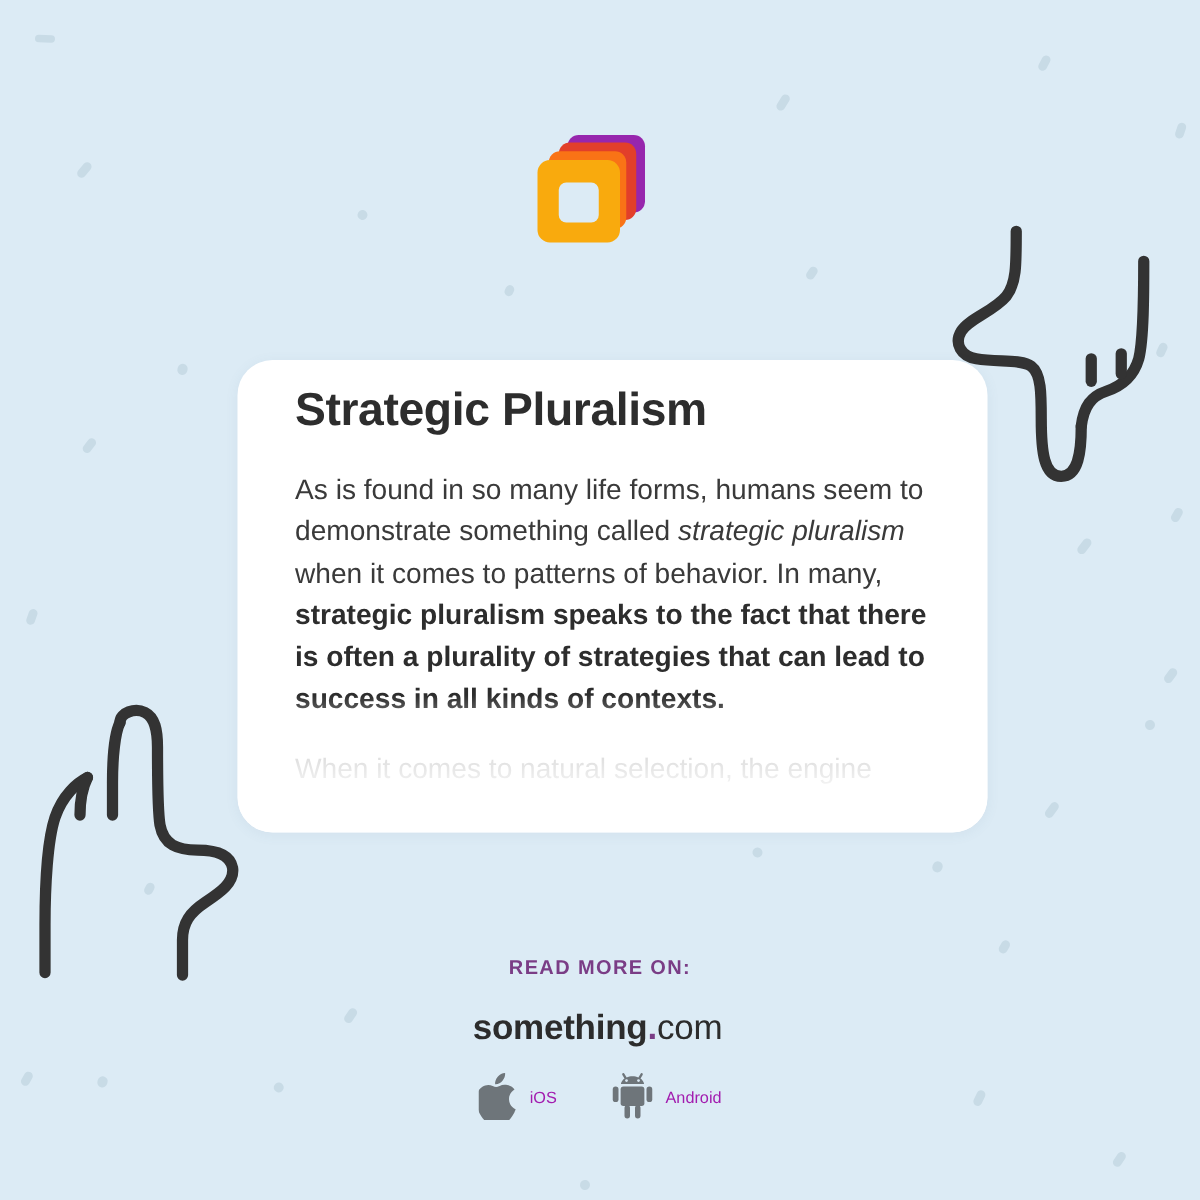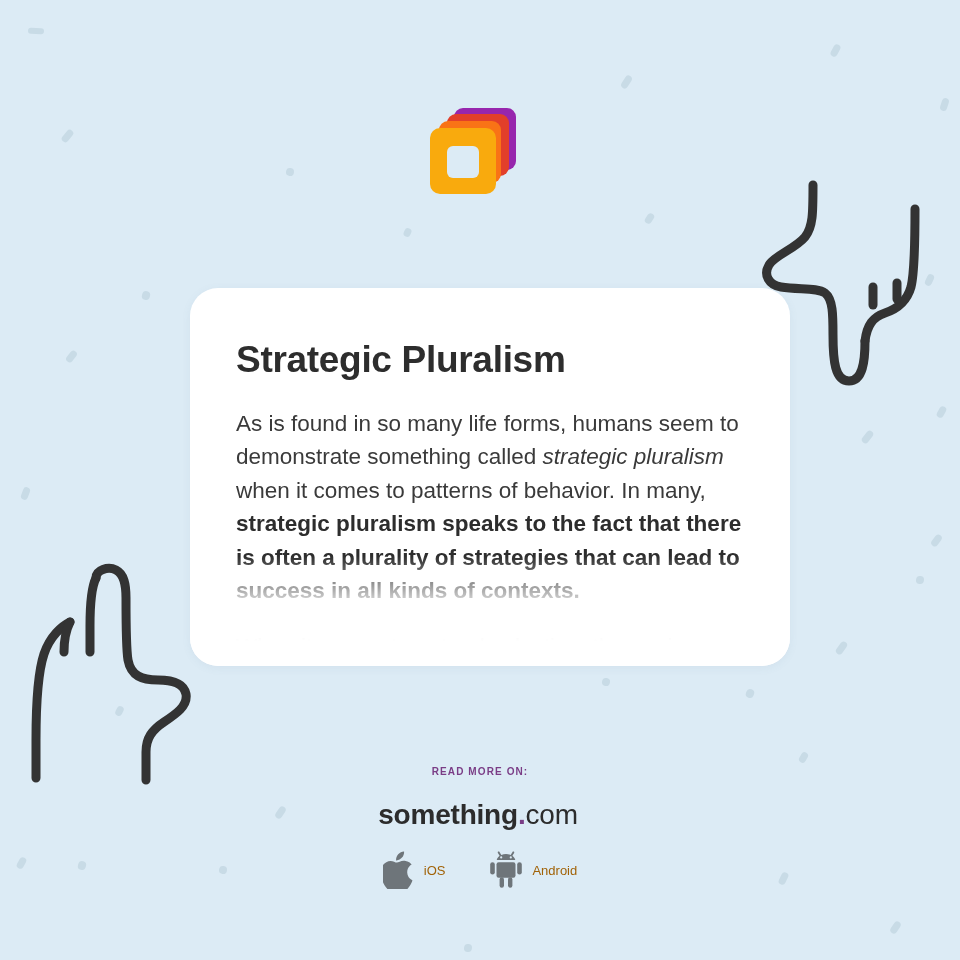--- a/index.html
+++ b/index.html
@@ -98,21 +98,21 @@
     top: 288px;
     left: 190px;
     width: 600px;
     height: 378px;
     background: #ffffff;
     border-radius: 28px;
     overflow: hidden;
     box-shadow: 0 2px 10px rgba(90,120,140,0.07);
   }
   #card-inner {
-    padding: 52px 46px 0 46px;
+    padding: 20px 46px 0 46px;
   }
   #card-title {
     font-size: 37px;
     font-weight: bold;
     color: #2d2d2d;
     letter-spacing: -0.3px;
     line-height: 1.1;
     margin-bottom: 26px;
   }
   #card-body {
@@ -140,21 +140,21 @@
 
   
   #footer {
     position: absolute;
     top: 766px;
     left: 0;
     width: 960px;
     text-align: center;
   }
   #read-more-on {
-    font-size: 10px;
+    font-size: 16px;
     font-weight: bold;
     letter-spacing: 1.1px;
     color: #7a3d86;
     margin-bottom: 22px;
   }
   #brand {
     font-size: 28px;
     color: #2c2c2c;
     letter-spacing: -0.2px;
     margin-bottom: 20px;
@@ -170,21 +170,21 @@
     align-items: center;
     gap: 44px;
   }
   .store-item {
     display: flex;
     align-items: center;
     gap: 9px;
   }
   .store-label {
     font-size: 13px;
-    color: #a16207;
+    color: #a21caf;
   }
   .store-icon svg { display: block; }
 </style>
 </head>
 <body>
 
 <div id="stage">
 
   <div id="confetti-layer">
       <div class="confetti" style="left: 28px; top: 28px; width: 16px; height: 6px; transform: rotate(2deg); background: rgb(200, 219, 230);"></div>

